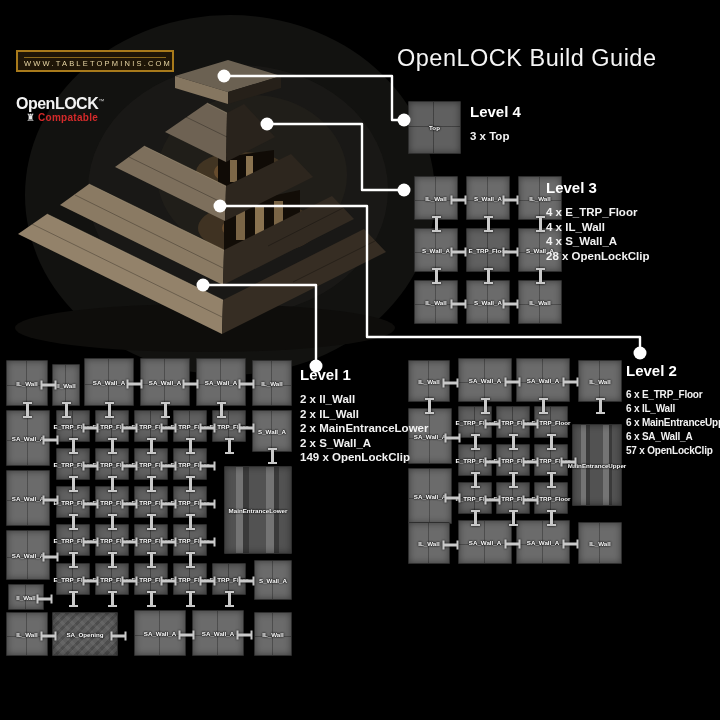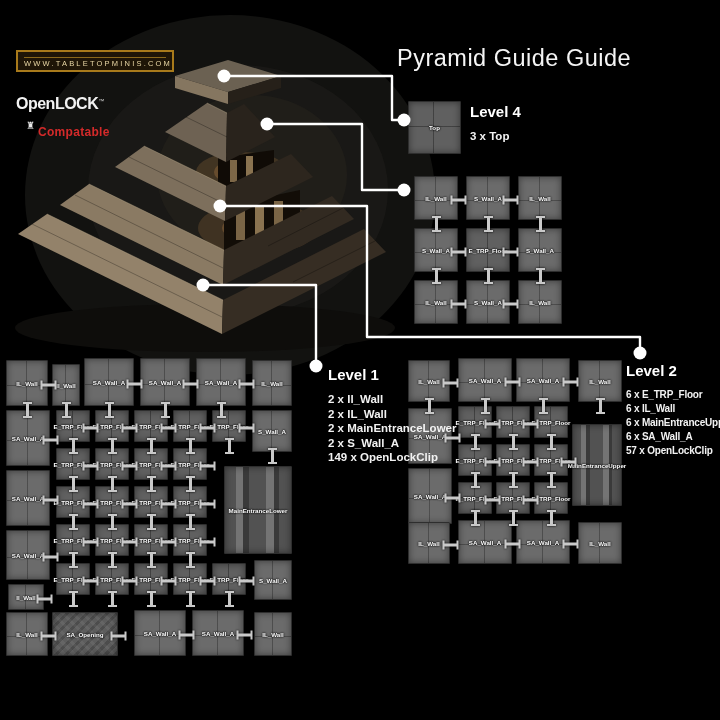--- a/index.html
+++ b/index.html
@@ -14,21 +14,21 @@
   .logo-row1{display:flex;align-items:center;justify-content:center;color:#dd9d26;
              font-weight:bold;font-size:14.5px;letter-spacing:1.5px;white-space:nowrap;}
   .logo-sep{margin:0 5px;color:#dd9d26;font-weight:normal;}
   .logo-row2{margin-top:2px;padding-top:1px;border-top:1px solid #8a681a;text-align:center;
              color:#e8d6a4;font-size:7.5px;letter-spacing:2.2px;white-space:nowrap;}
   .openlock{position:absolute;left:16px;top:96px;z-index:2;line-height:1;}
   .openlock-word{font-size:16px;font-weight:bold;color:#f2f2f2;letter-spacing:-0.5px;}
   .openlock-tm{font-size:6px;vertical-align:super;color:#cfcfcf;}
   .openlock-sub{display:flex;align-items:center;gap:3px;margin-top:1px;margin-left:10px;}
   .castle{color:#e8e8e8;font-size:10px;}
-  .compat{color:#d42a2a;font-size:12px;font-weight:bold;letter-spacing:0.3px;margin-top:13px;}
+  .compat{color:#d42a2a;font-size:10px;font-weight:bold;letter-spacing:0.3px;}
 
   .page-title{position:absolute;left:397px;top:45px;z-index:2;font-size:23.5px;
               color:#f5f5f5;letter-spacing:0.5px;white-space:nowrap;}
 
   
   .level-text{position:absolute;z-index:2;white-space:nowrap;}
   .level-title{font-size:15px;font-weight:bold;color:#fff;margin-bottom:9px;}
   .part-line{font-size:11.5px;font-weight:bold;color:#f2f2f2;line-height:14.5px;}
   .level-text.small .part-line{font-size:10px;letter-spacing:-0.2px;line-height:14px;}
 
@@ -123,21 +123,21 @@
   <div class="openlock">
     <div>
       <span class="openlock-word">OpenLOCK</span><span class="openlock-tm">™</span>
     </div>
     <div class="openlock-sub">
       <span class="castle">♜</span>
       <span class="compat">Compatable</span>
     </div>
   </div>
 
-  <div class="page-title">Pyramid Guide Guide</div>
+  <div class="page-title">OpenLOCK Build Guide</div>
 
   <div class="diagram">
       <div class="tile k-floor" style="left: 408px; top: 101px; width: 53px; height: 53px;">
         <span class="tile-label">Top</span>
       </div>
     </div>
   <div class="diagram">
       <div class="tile k-wall" style="left: 414px; top: 176px; width: 44px; height: 44px;">
         <span class="tile-label">IL_Wall</span>
       </div>
@@ -452,21 +452,30 @@
         <span class="tile-label">IL_Wall</span>
       </div>
     </div>
 
   <div class="level-text" style="left:470px;top:103px;">
     <div class="level-title">Level 4</div>
     <div>
         <div class="part-line">3 x Top</div>
       </div>
   </div>
-  <div class="level-text" style="left:300px;top:366px;width:150px;margin-left:28px;">
+  <div class="level-text" style="left:546px;top:179px;">
+    <div class="level-title">Level 3</div>
+    <div>
+        <div class="part-line">4 x E_TRP_Floor</div>
+        <div class="part-line">4 x IL_Wall</div>
+        <div class="part-line">4 x S_Wall_A</div>
+        <div class="part-line">28 x OpenLockClip</div>
+      </div>
+  </div>
+  <div class="level-text" style="left:300px;top:366px;width:150px;">
     <div class="level-title">Level 1</div>
     <div>
         <div class="part-line">2 x Il_Wall</div>
         <div class="part-line">2 x IL_Wall</div>
         <div class="part-line">2 x MainEntranceLower</div>
         <div class="part-line">2 x S_Wall_A</div>
         <div class="part-line">149 x OpenLockClip</div>
       </div>
   </div>
   <div class="level-text small" style="left:626px;top:362px;">

